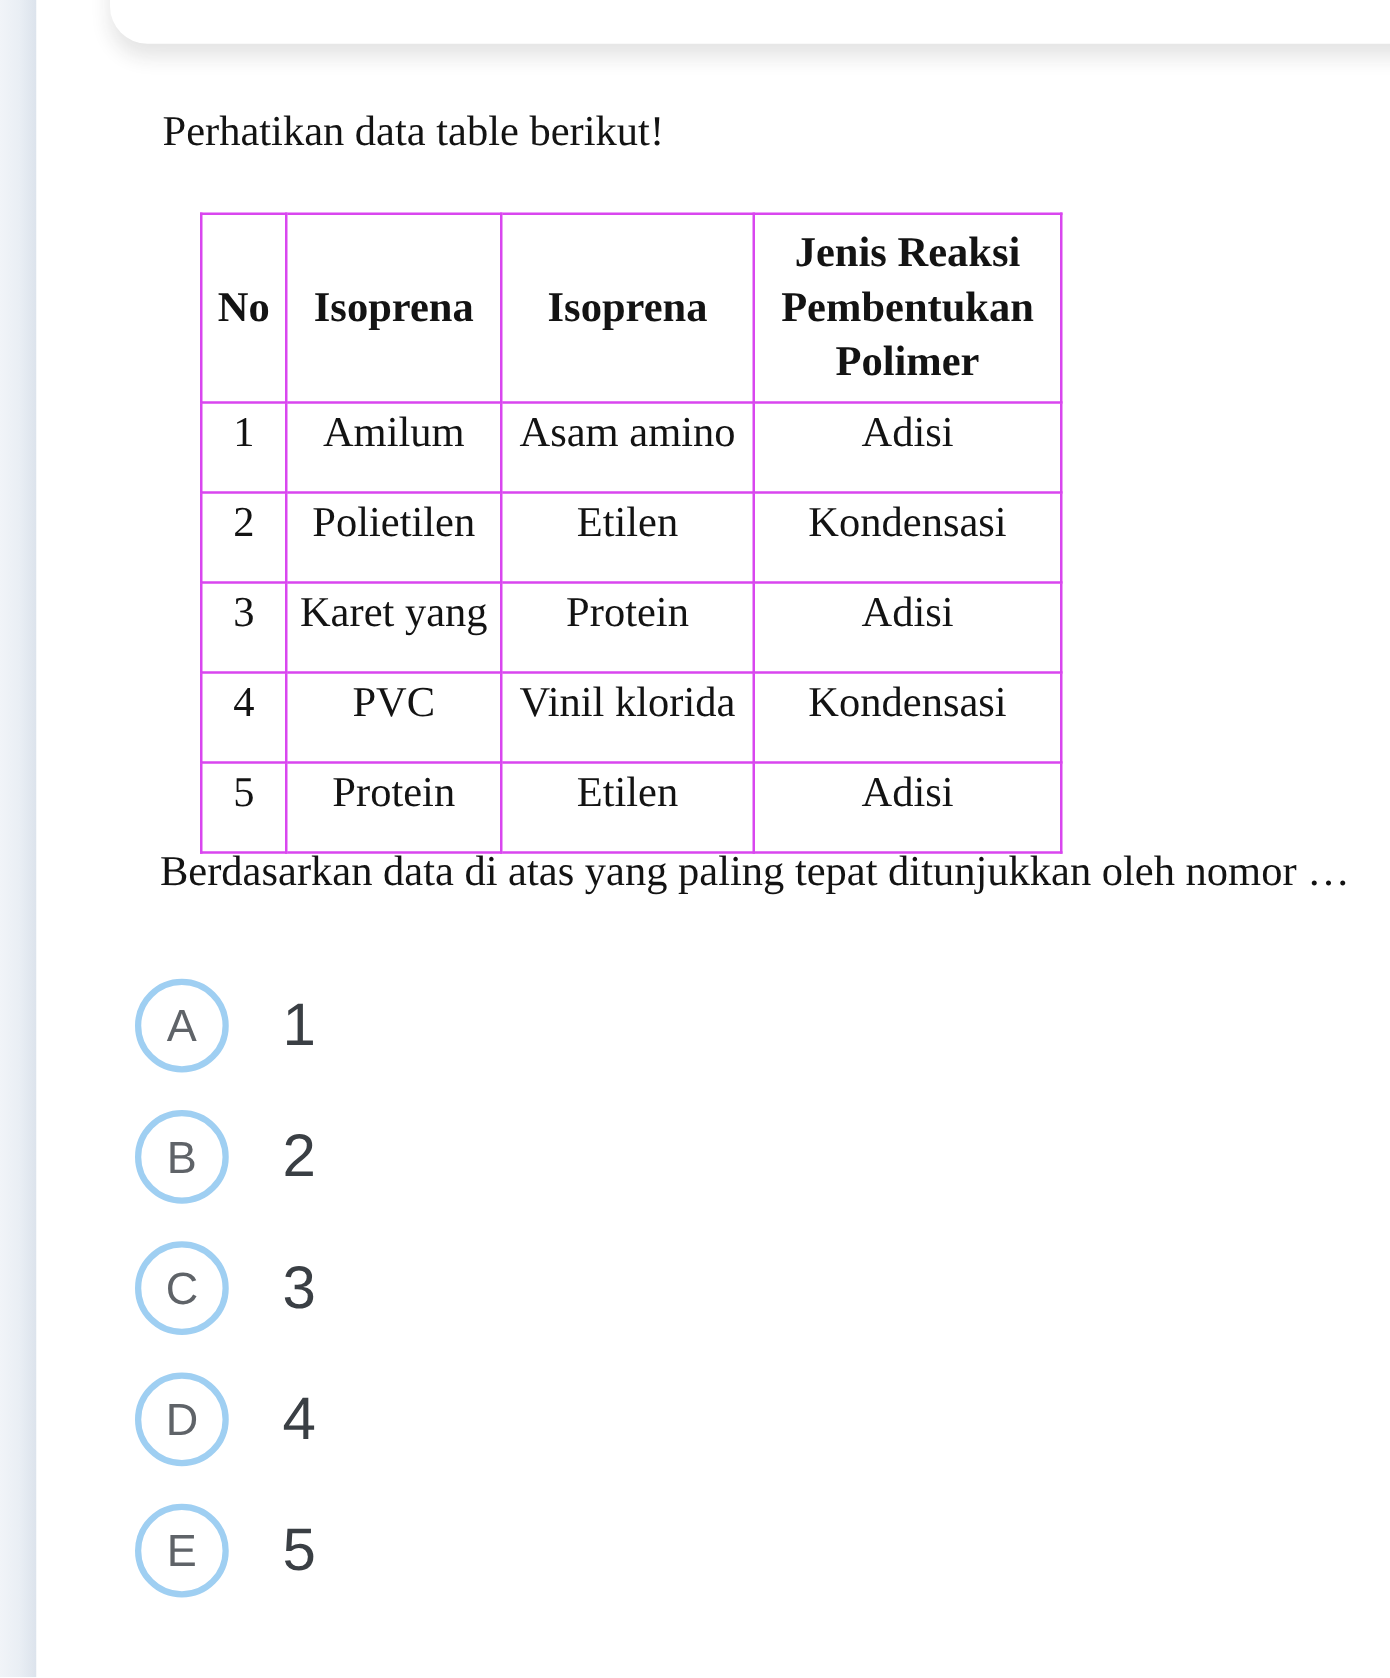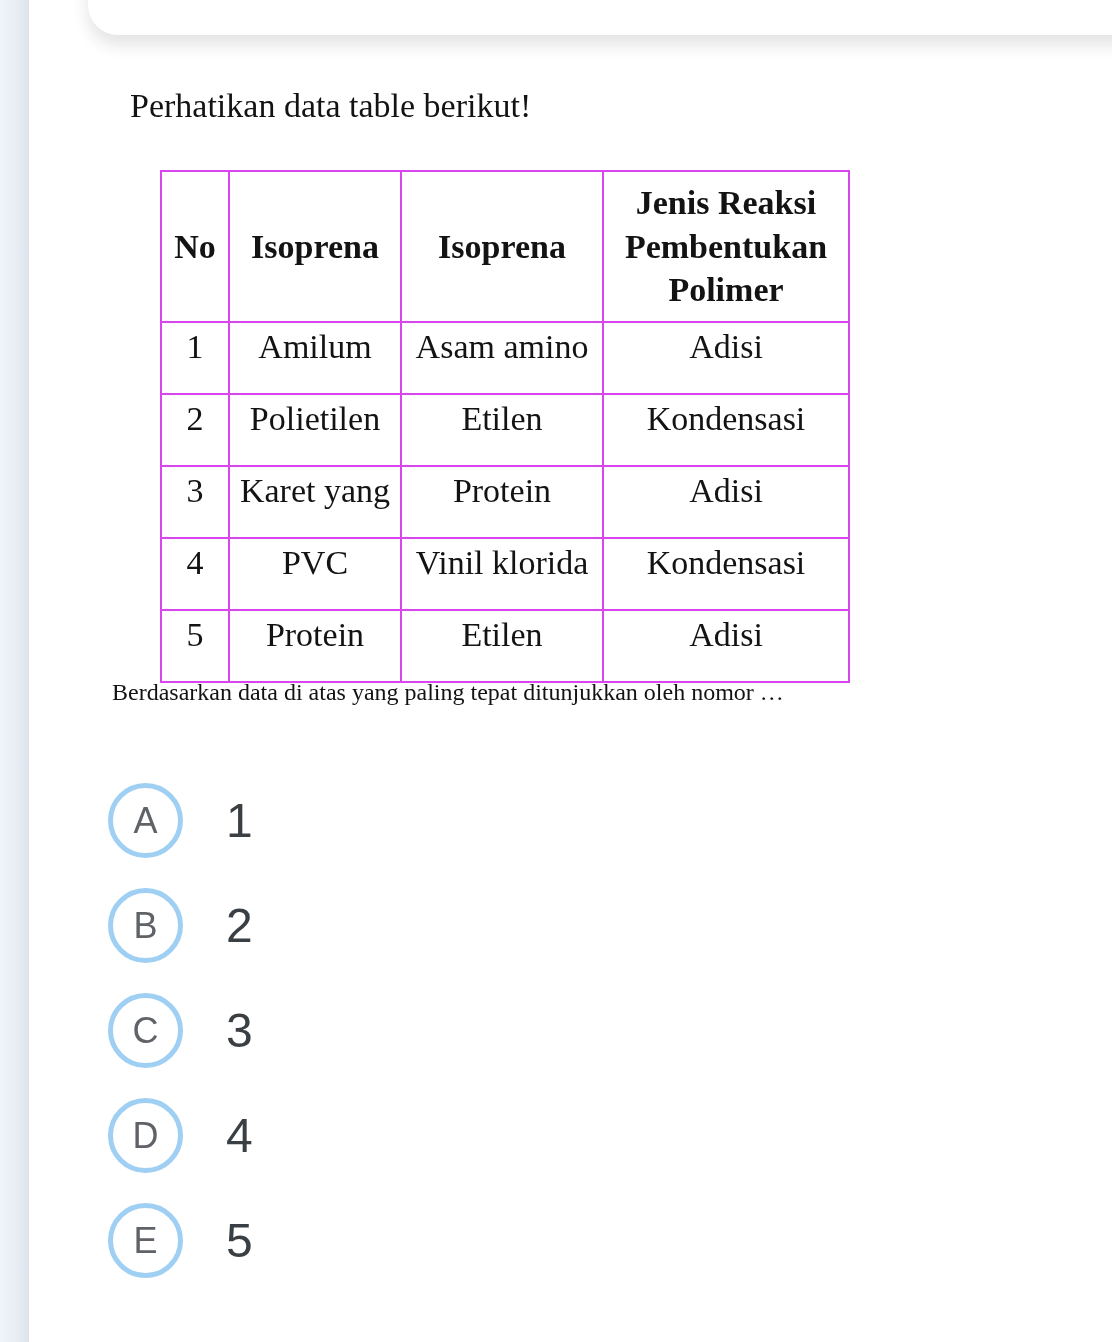--- a/index.html
+++ b/index.html
@@ -62,22 +62,22 @@
     vertical-align: top;
     padding: 4px 2px 0 2px;
     line-height: 1.2;
   }
   .col-no      { width: 68px;  }
   .col-polimer { width: 172px; }
   .col-monomer { width: 202px; }
   .col-reaksi  { width: 246px; }
   .prompt {
     position: absolute;
-    left: 112px; top: 678px;
-    font-size: 24px;
+    left: 128px; top: 678px;
+    font-size: 34px;
     line-height: 1.2;
     white-space: nowrap;
   }
   .options {
     position: absolute;
     left: 108px; top: 783px;
   }
   .option-row {
     display: flex;
     align-items: center;

